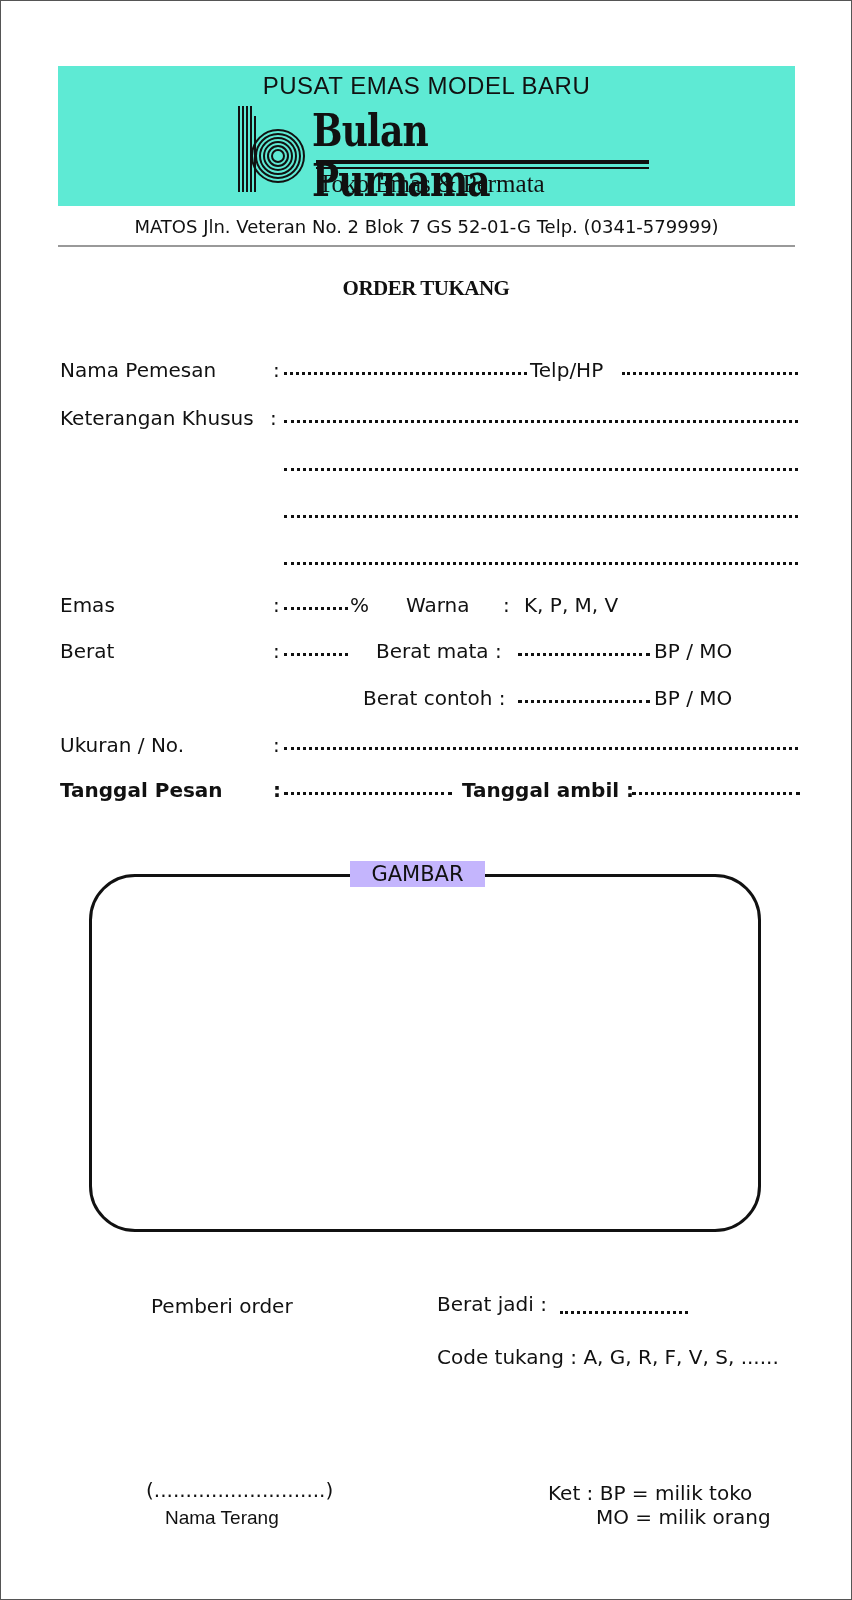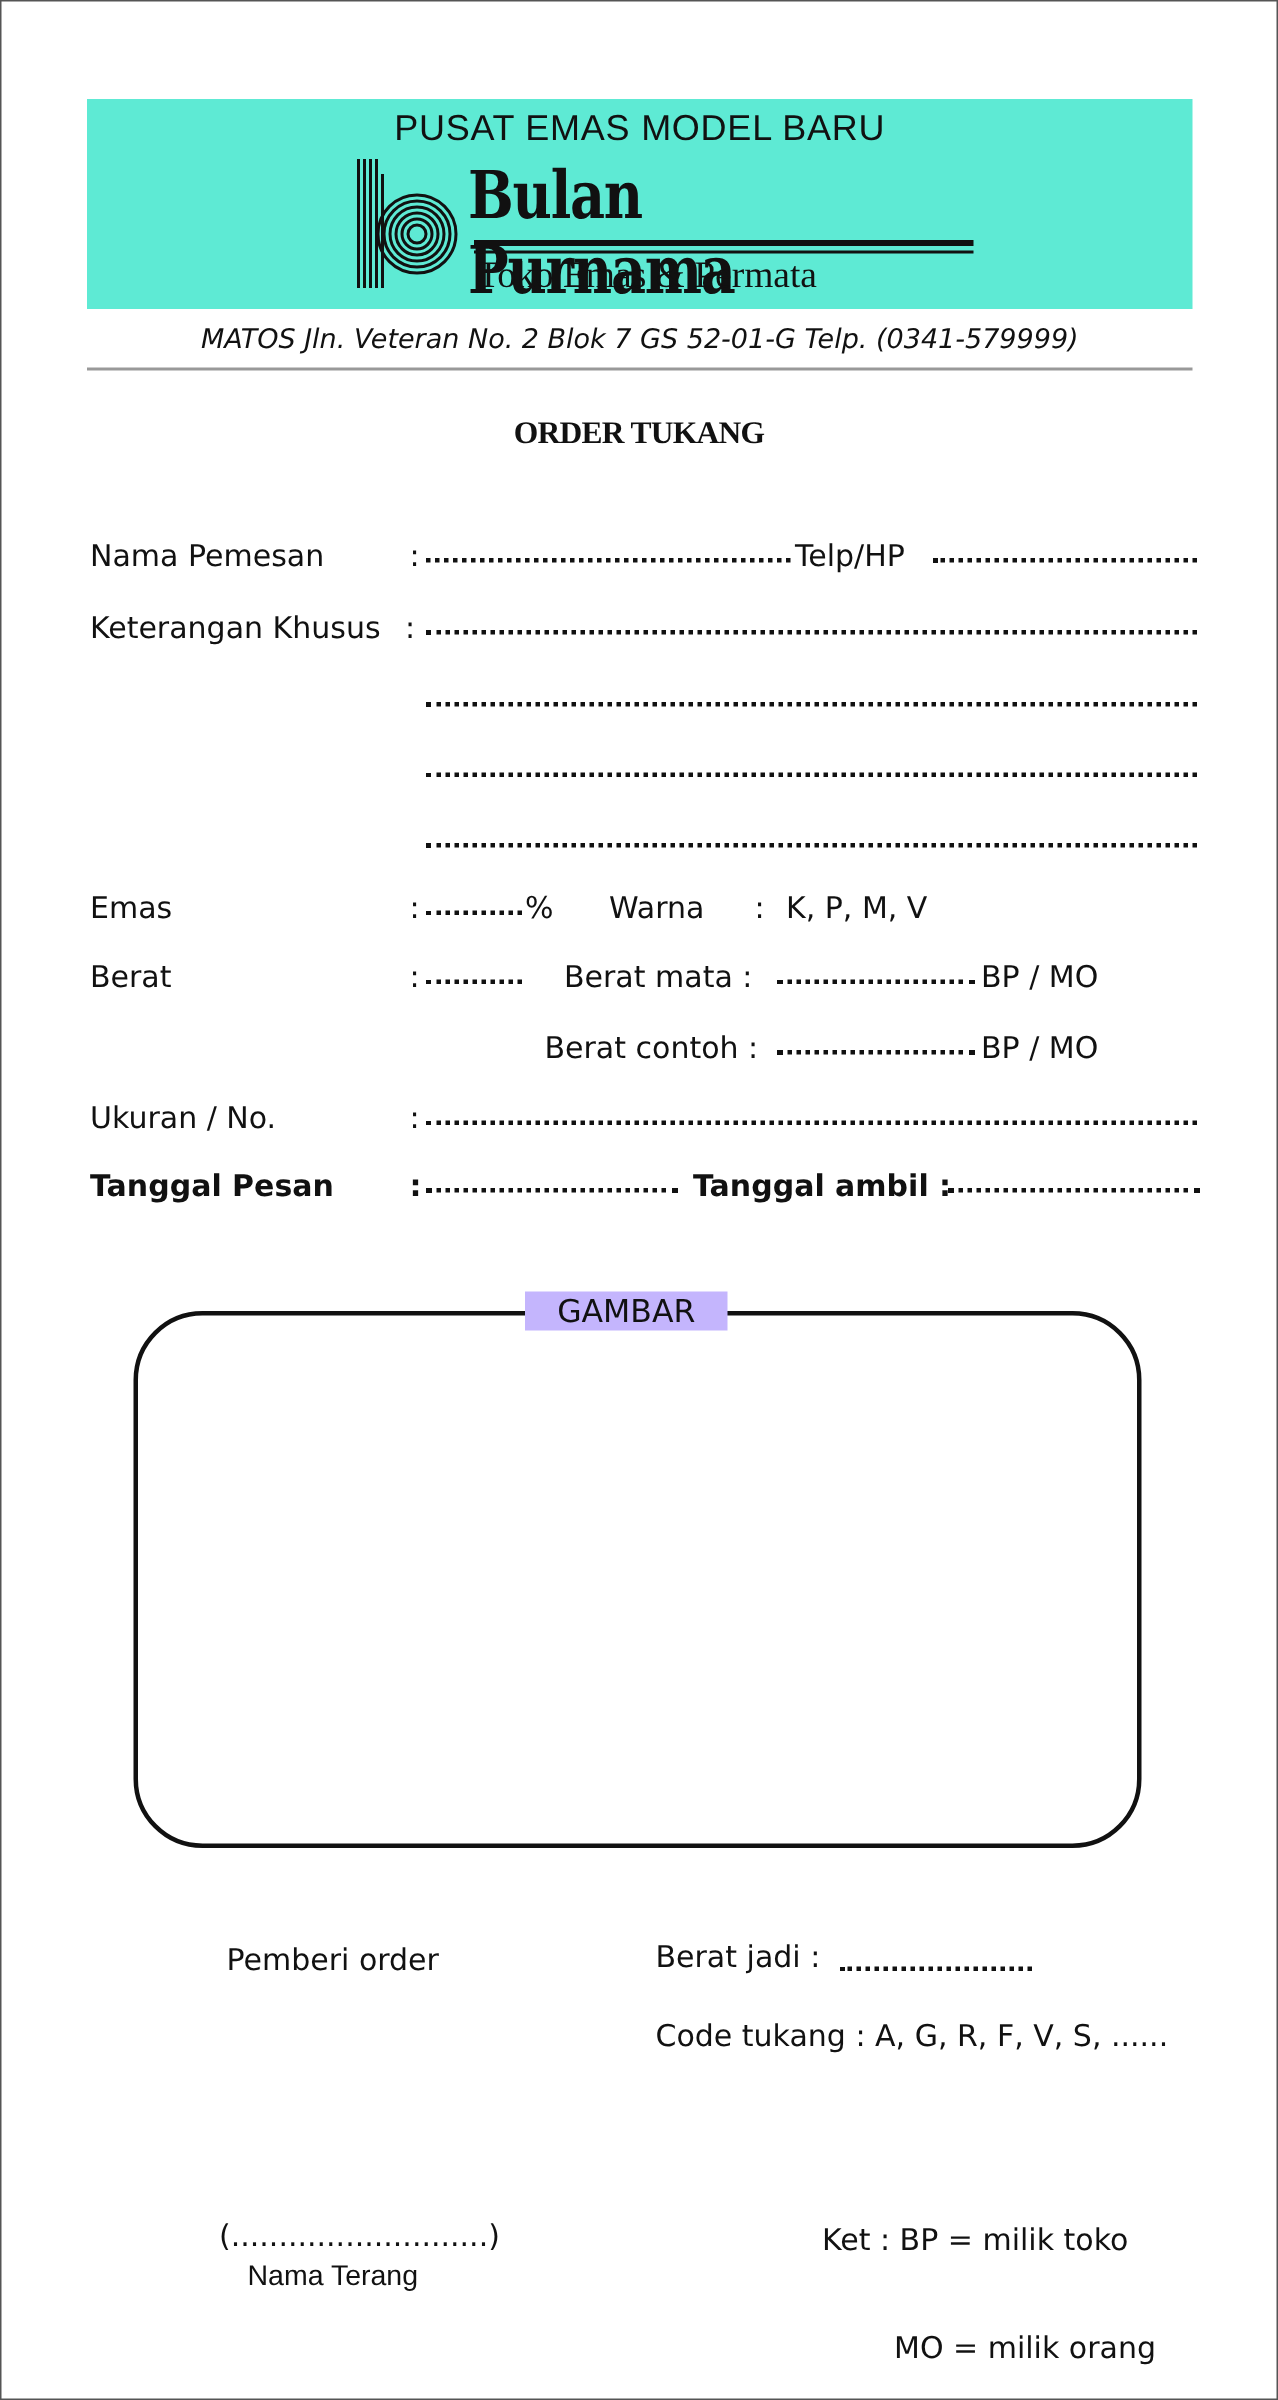--- a/index.html
+++ b/index.html
@@ -13,21 +13,21 @@
          font-family:"Liberation Sans", sans-serif; font-size:24px; letter-spacing:0.5px; color:#111; }
   .logo-mark { position:absolute; left:178px; top:38px; width:70px; height:90px; }
   .brand-name { position:absolute; left:254px; top:40px; width:336px; height:50px;
          font-family:"DejaVu Serif", serif; font-weight:bold; font-size:44px; line-height:50px;
          letter-spacing:-1px; transform:scaleX(0.82); transform-origin:left center; color:#111; }
   .brand-rule1 { position:absolute; left:258px; top:94px; width:333px; height:4px; background:#111; }
   .brand-rule2 { position:absolute; left:258px; top:101px; width:333px; height:2px; background:#111; }
   .brand-sub { position:absolute; left:260px; top:104px; width:336px;
          font-family:Liberation Serif, serif; font-size:25px; color:#111; }
   .address { position:absolute; left:58px; width:737px; top:216px; text-align:center;
-         font-size:18px; color:#111;font-style:italic; }
+         font-size:18px; color:#111; }
   .address-rule { position:absolute; left:58px; top:245px; width:737px; height:2px; background:#999; }
   .form-title { position:absolute; left:0; width:852px; top:276px; text-align:center;
          font-family:Liberation Serif, serif; font-weight:bold; font-size:21px; letter-spacing:-0.5px; }
   .row { position:absolute; left:60px; height:30px; font-size:20px; line-height:30px; white-space:nowrap; }
   .lbl { position:absolute; left:0; top:0; }
   .colon { position:absolute; left:213px; top:0; }
   .dots { position:absolute; height:0; border-bottom:3px dotted #111; }
   .txt { position:absolute; top:0; }
   .gambar-box { position:absolute; left:89px; top:874px; width:672px; height:358px;
          border:3px solid #111; border-radius:46px; box-sizing:border-box; }
@@ -128,13 +128,13 @@
 
 <div class="sig-label" style="left:151px;top:1294px;">Pemberi order</div>
 <div class="sig-label" style="left:437px;top:1292px;">Berat jadi :</div>
 <div class="dots" style="left:560px;top:1311px;width:128px;"></div>
 <div class="sig-label" style="left:437px;top:1345px;">Code tukang : A, G, R, F, V, S, ......</div>
 
 <div class="sig-label" style="left:146px;top:1478px;">(...........................)</div>
 <div class="sig-label" style="left:165px;top:1507px;font-family:'Liberation Sans',sans-serif;font-size:19px;">Nama Terang</div>
 
 <div class="sig-label" style="left:548px;top:1481px;">Ket : BP = milik toko</div>
-<div class="sig-label" style="left:596px;top:1505px;margin-top:48px;">MO = milik orang</div>
+<div class="sig-label" style="left:596px;top:1505px;">MO = milik orang</div>
 
 </body></html>

